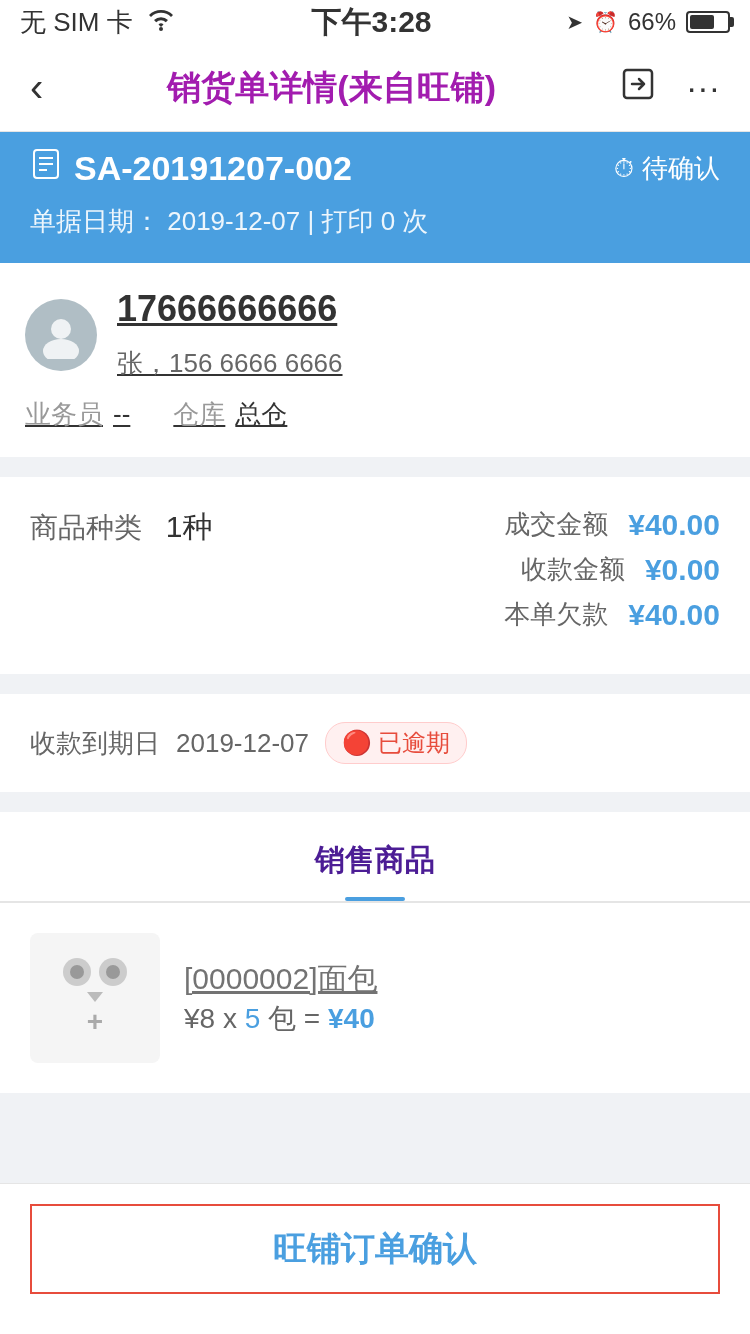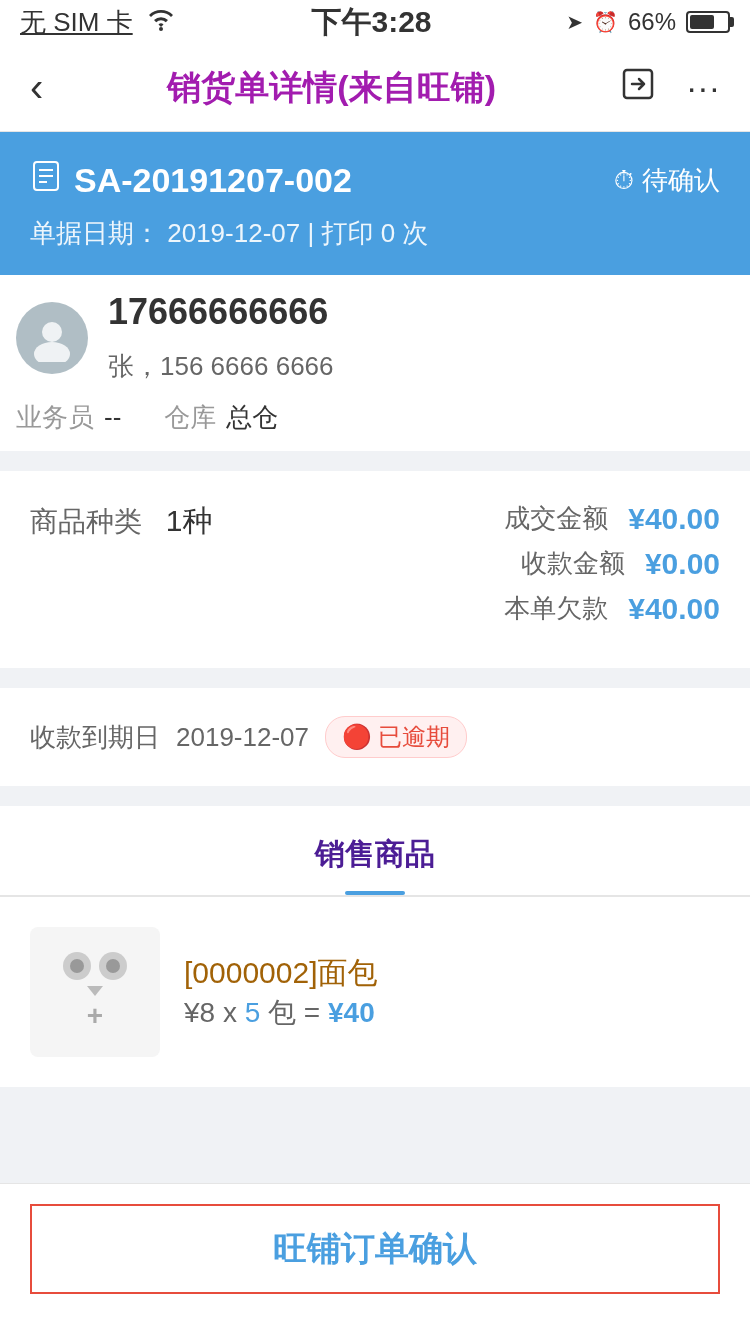--- a/index.html
+++ b/index.html
@@ -17,21 +17,21 @@
     .status-bar {
       height: 44px;
       background: #fff;
       display: flex;
       align-items: center;
       justify-content: space-between;
       padding: 0 20px;
       font-size: 26px;
       font-weight: 500;
     }
-    .status-bar-left { display: flex; align-items: center; gap: 12px; text-decoration: underline; }
+    .status-bar-left { display: flex; align-items: center; gap: 12px; }
     .status-bar-center { font-size: 30px; font-weight: 600; }
     .status-bar-right { display: flex; align-items: center; gap: 10px; font-size: 24px; }
     .battery-icon {
       width: 44px; height: 22px; border: 2px solid #333; border-radius: 4px; position: relative; display: inline-flex; align-items: center; padding: 2px;
     }
     .battery-icon::after { content: ''; position: absolute; right: -6px; top: 50%; transform: translateY(-50%); width: 4px; height: 10px; background: #333; border-radius: 0 2px 2px 0; }
     .battery-fill { background: #333; height: 100%; width: 66%; border-radius: 2px; }
 
     
     .nav-bar {
@@ -44,21 +44,21 @@
       border-bottom: 1px solid #e5e5e5;
     }
     .nav-back { font-size: 40px; color: #333; cursor: pointer; }
     .nav-title { font-size: 34px; font-weight: 600; color: #a21caf; }
     .nav-actions { display: flex; align-items: center; gap: 30px; }
     .nav-action-icon { font-size: 34px; color: #333; cursor: pointer; }
 
     
     .order-header {
       background: #4a9fe0;
-      padding: 28px 30px 24px;
+      padding: 16px 30px 24px;
       margin-bottom: 0;
     }
     .order-header-top {
       display: flex;
       justify-content: space-between;
       align-items: center;
       margin-bottom: 16px;
     }
     .order-number {
       font-size: 34px;
@@ -76,22 +76,23 @@
       gap: 8px;
     }
     .order-date {
       font-size: 26px;
       color: rgba(255,255,255,0.9);
     }
 
     
     .customer-card {
       background: #fff;
-      padding: 16px;
+      padding: 25px;
       margin-bottom: 20px;
+      text-decoration: underline;
     }
     .customer-top {
       display: flex;
       align-items: center;
       gap: 20px;
       margin-bottom: 16px;
     }
     .avatar {
       width: 72px; height: 72px;
       border-radius: 50%;
@@ -219,21 +220,21 @@
       width: 28px; height: 28px;
       border-radius: 50%;
       background: #ccc;
       display: flex; align-items: center; justify-content: center;
     }
     .owl-eye-inner { width: 14px; height: 14px; border-radius: 50%; background: #999; }
     .owl-beak { width: 0; height: 0; border-left: 8px solid transparent; border-right: 8px solid transparent; border-top: 10px solid #bbb; }
     .owl-plus { font-size: 28px; color: #aaa; margin-top: 4px; font-weight: bold; }
 
     .product-info { flex: 1; }
-    .product-name { font-size: 30px; color: #a16207; margin-bottom: 0; font-weight: 500; }
+    .product-name { font-size: 30px; color: #737373; margin-bottom: 0; font-weight: 500; text-decoration: underline; }
     .product-price { font-size: 28px; color: #666; }
     .product-price .qty { color: #4a9fe0; }
     .product-price .total { color: #4a9fe0; font-weight: 600; }
 
     
     .bottom-spacer { height: 200px; background: #f0f2f5; }
 
     
     .bottom-bar {
       position: fixed;

